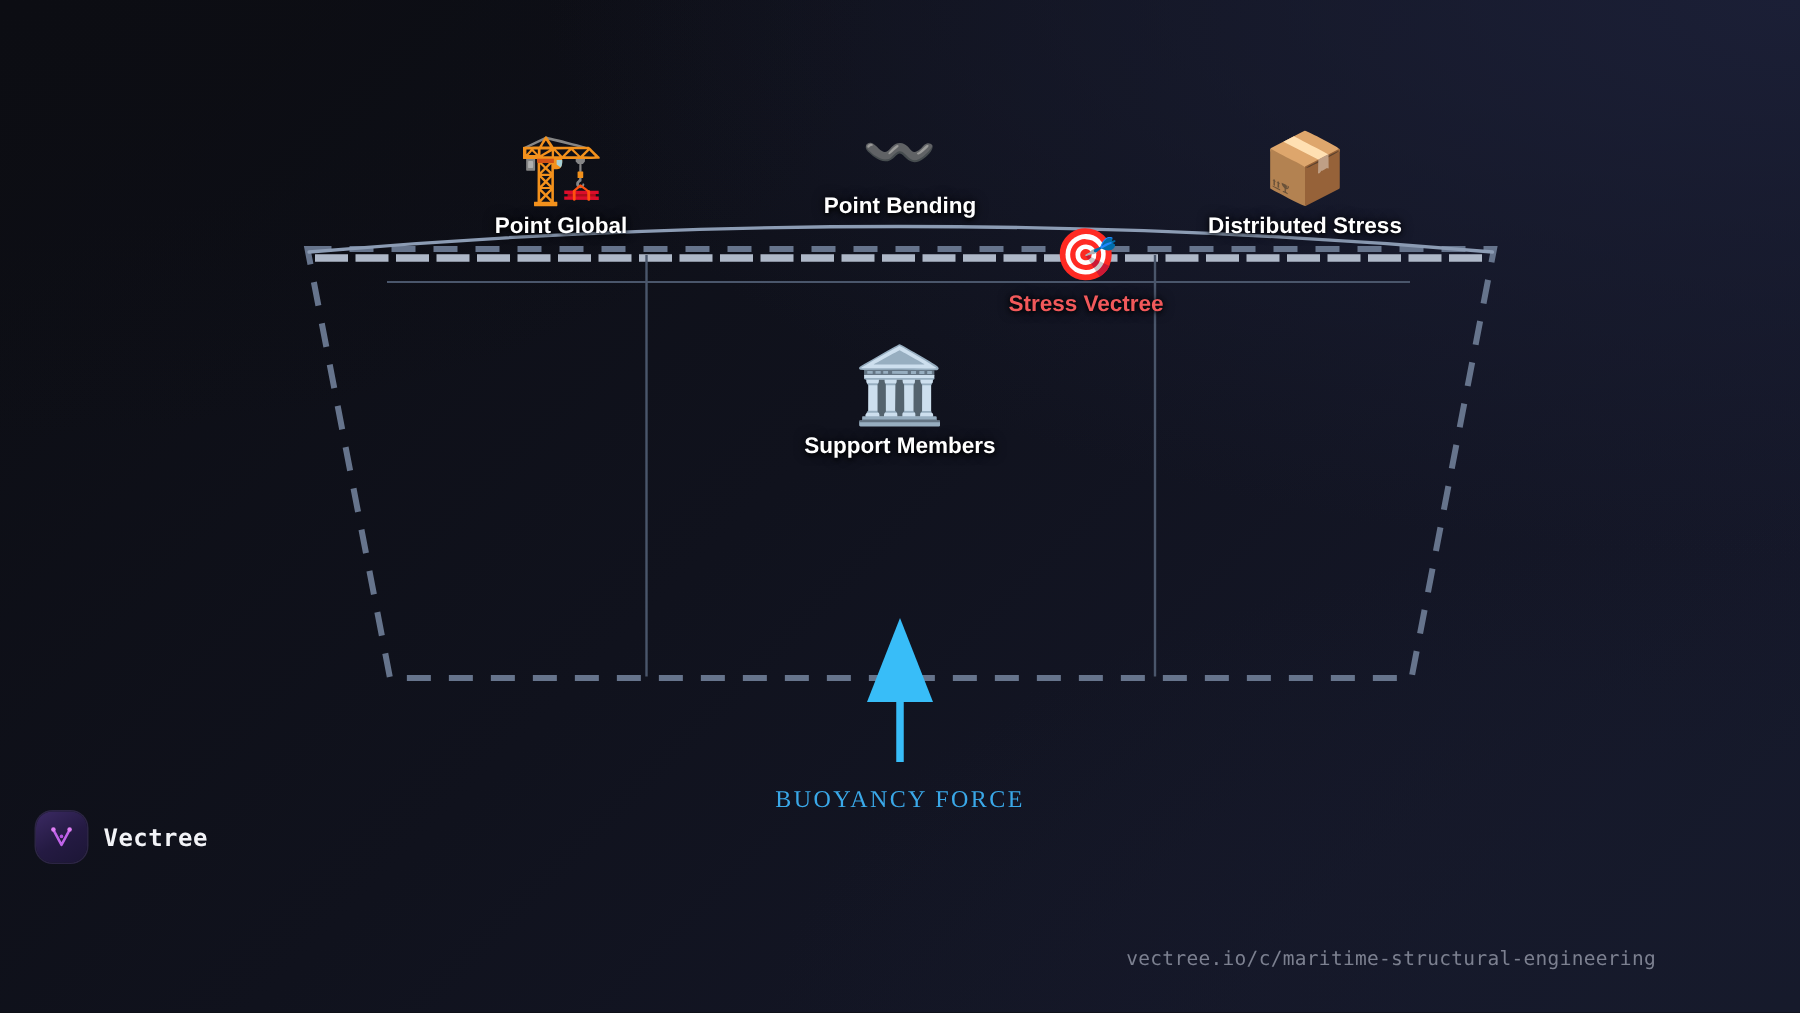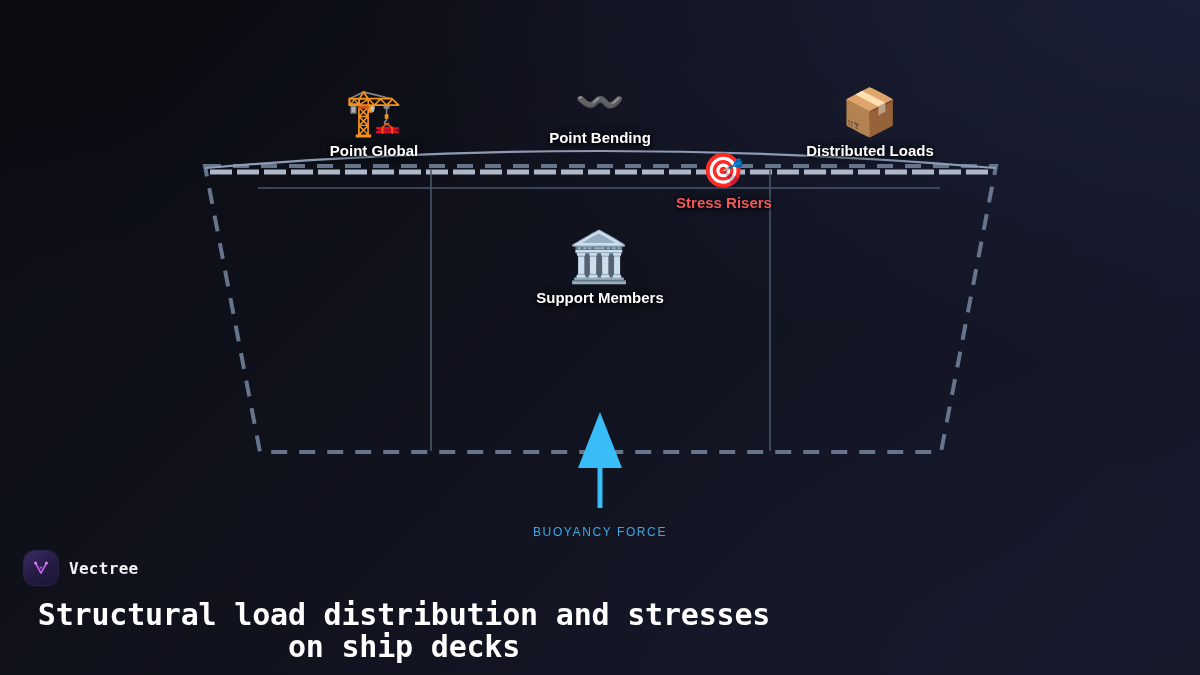--- a/index.html
+++ b/index.html
@@ -37,29 +37,29 @@
     font-family:"Liberation Sans", sans-serif;
     font-size:15px;
     font-weight:bold;
     color:#ffffff;
     text-shadow:0 1px 3px rgba(0,0,0,.95), 0 0 8px rgba(0,0,0,.85);
   }
   .node.danger .cap { color:#f2595b; }
   #buoy-label {
     position:absolute; left:600px; top:525px;
     transform:translateX(-50%);
-    font-family:Liberation Sans, sans-serif;
-    font-size:12px;
+    font-family:Liberation Serif, serif;
+    font-size:16px;
     letter-spacing:1.6px;
     color:#3aa8e8;
     white-space:nowrap;
   }
 
   
-  #footer { position:absolute; left:0; bottom:0; width:1128px; height:130px;text-align:center; }
+  #footer { position:absolute; left:0; bottom:10px; width:1128px; height:130px; }
   #brand {
     position:absolute; left:24px; top:6px;
     display:flex; align-items:center; gap:11px;
   }
   #logo-badge {
     width:34px; height:34px; border-radius:11px;
     background:linear-gradient(150deg,#3b2a63 0%,#241a42 55%,#1c1636 100%);
     display:flex; align-items:center; justify-content:center;
     box-shadow:0 0 0 1px rgba(150,110,220,.22);
   }
@@ -113,26 +113,26 @@
     <div class="cap">Point Global</div>
   </div>
 
   <div class="node" style="left:600px; top:114px;">
     <div class="glyph" style="font-size:40px;">〰️</div>
     <div class="cap">Point Bending</div>
   </div>
 
   <div class="node" style="left:870px; top:124px;">
     <div class="glyph" style="font-size:46px;">📦</div>
-    <div class="cap">Distributed Loads</div>
+    <div class="cap">Distributed Stress</div>
   </div>
 
   <div class="node danger" style="left:724px; top:182px;">
     <div class="glyph" style="font-size:34px;">🎯</div>
-    <div class="cap">Stress Risers</div>
+    <div class="cap">Stress Vectree</div>
   </div>
 
   <div class="node" style="left:600px; top:269px;">
     <div class="glyph" style="font-size:50px;">🏛️</div>
     <div class="cap">Support Members</div>
   </div>
 
   <div id="buoy-label">BUOYANCY FORCE</div>
 
   <div id="footer">
@@ -142,17 +142,17 @@
         <svg width="20" height="20" viewBox="0 0 20 20" aria-hidden="true">
           <path d="M4.6 5.2 L10 15.2 L15.4 5.2" fill="none" stroke="#c064e8" stroke-width="1.7" stroke-linecap="round" stroke-linejoin="round"></path>
           <circle cx="4.6" cy="5.0" r="1.5" fill="#e07ef5"></circle>
           <circle cx="15.4" cy="5.0" r="1.5" fill="#e07ef5"></circle>
           <circle cx="10" cy="9.6" r="1.2" fill="#b455e0"></circle>
         </svg>
       </div>
       <div id="brand-name">Vectree</div>
     </div>
 
-    <div id="headline">Structural load distribution and stresses on ship decks</div>
 
+    <div id="site-url">vectree.io/c/maritime-structural-engineering</div>
   </div>
 
 </div>
 
 </body></html>

